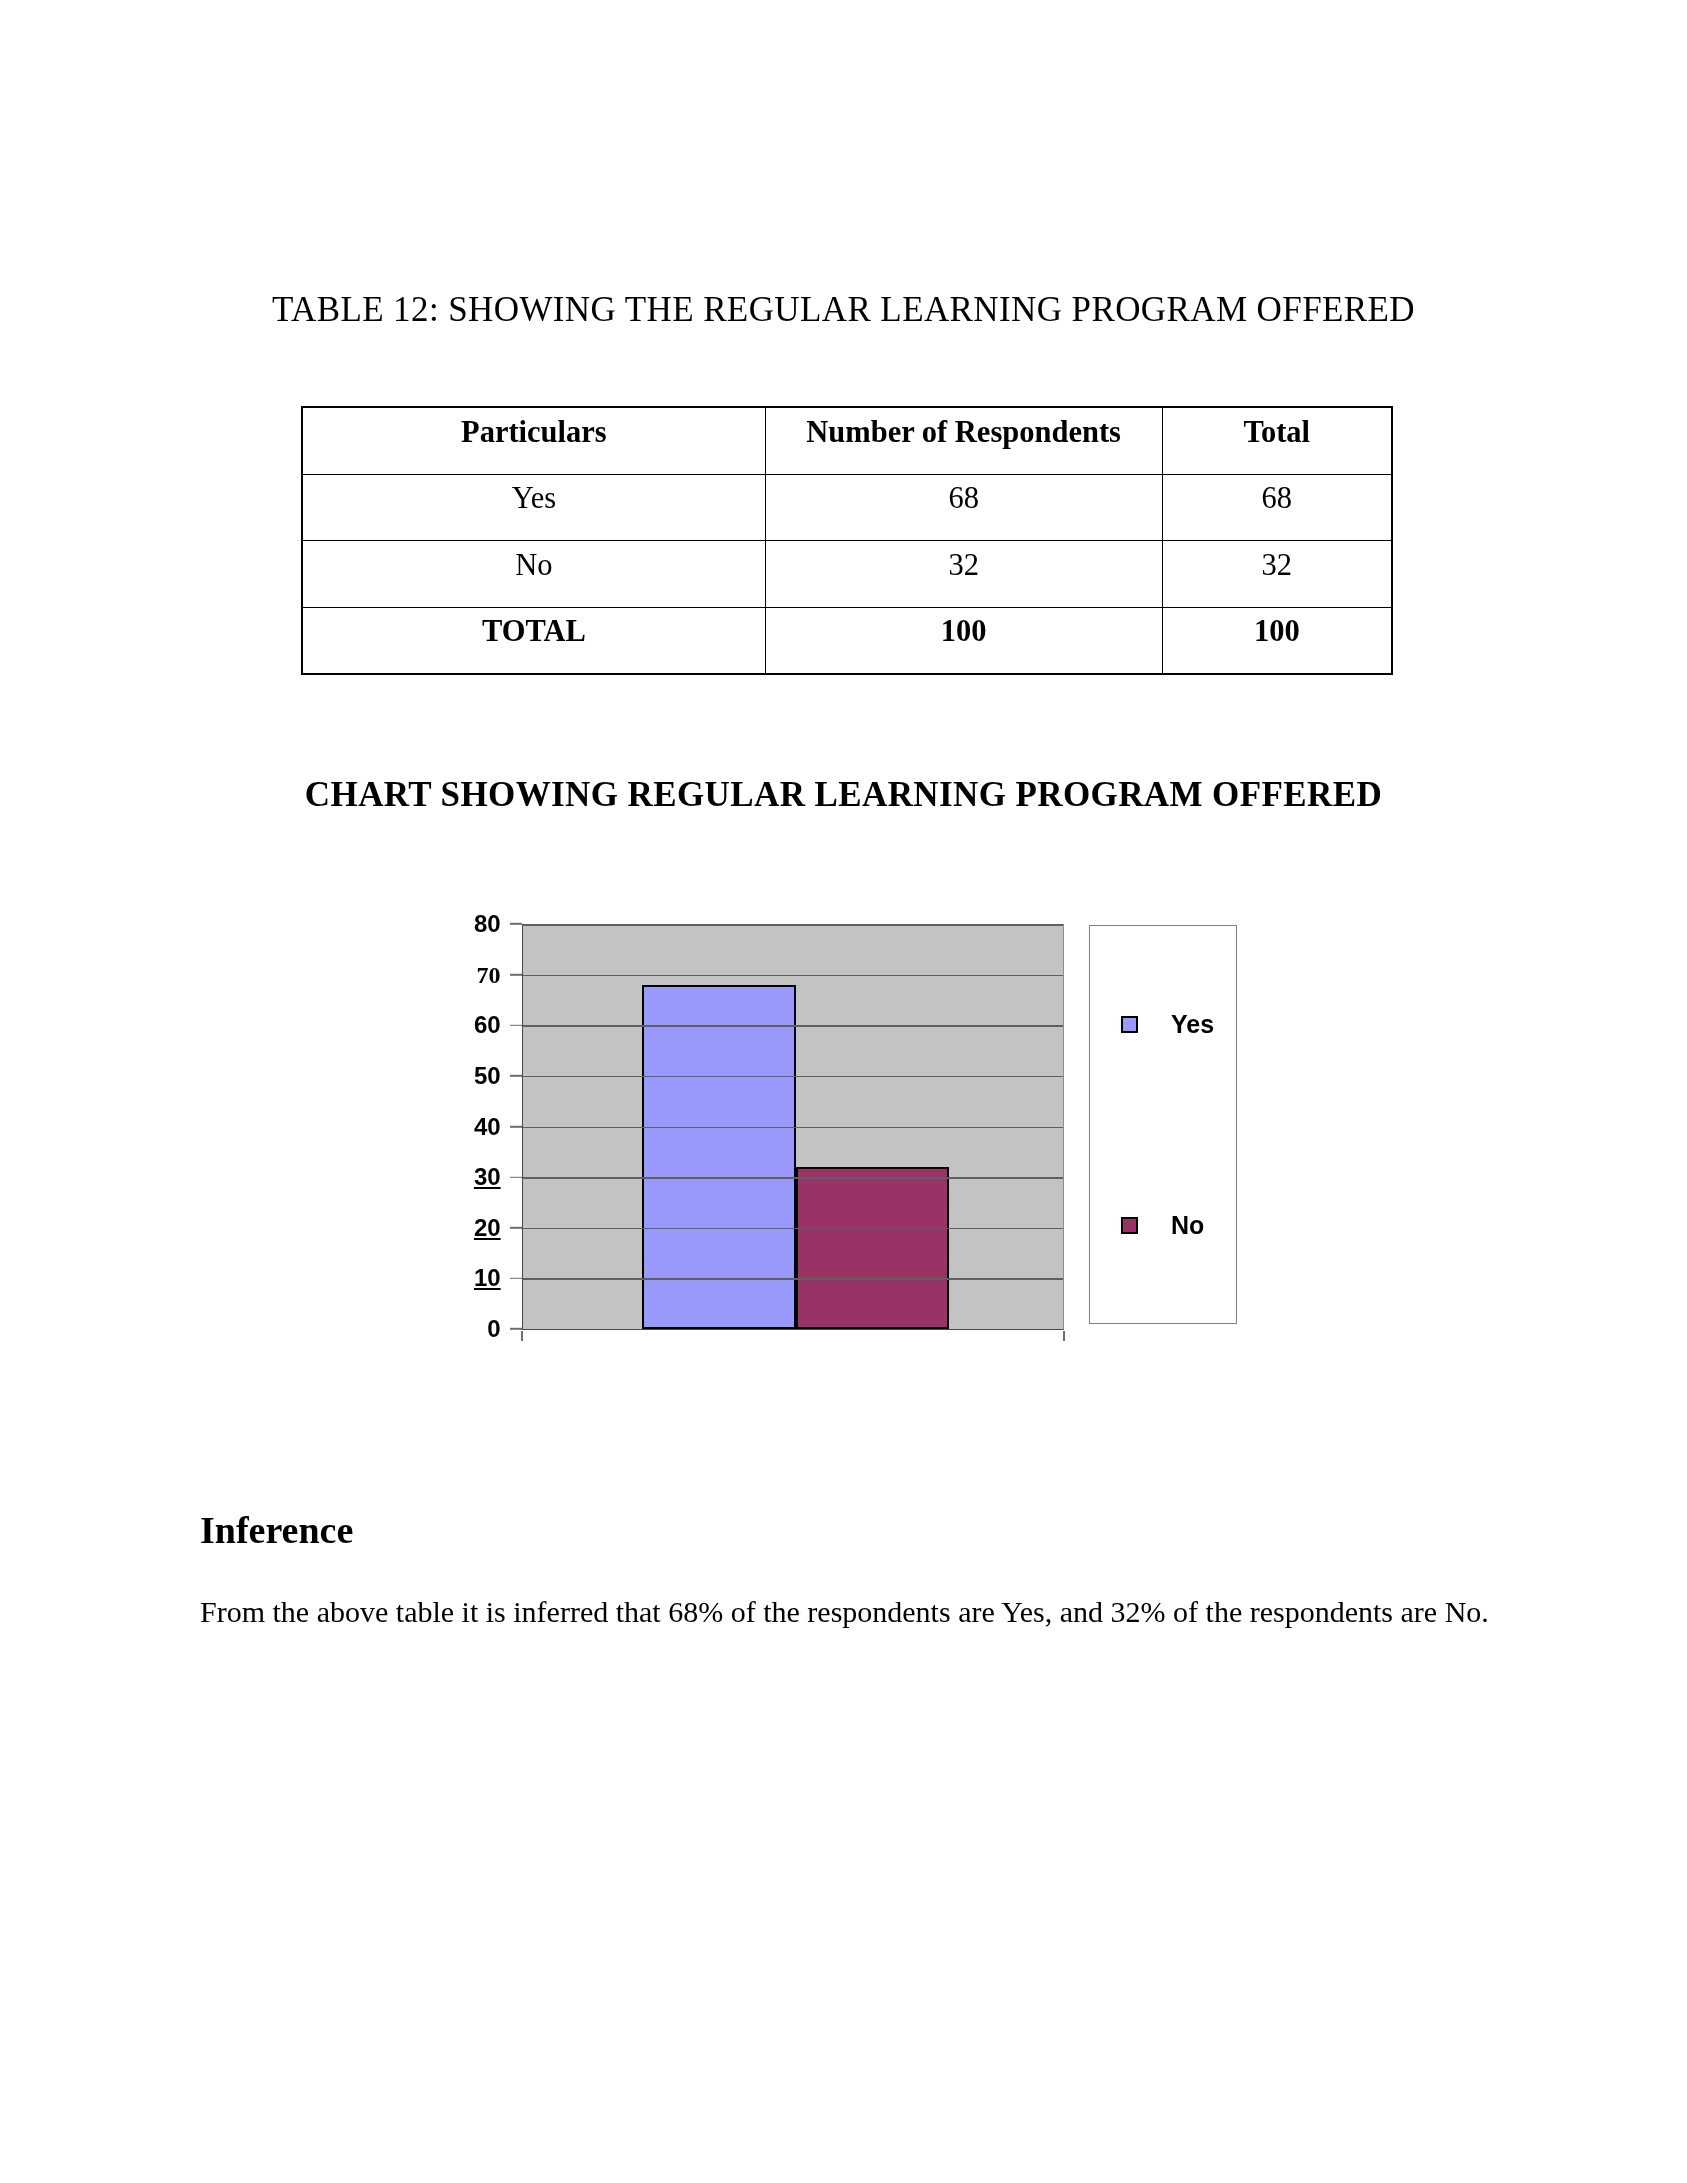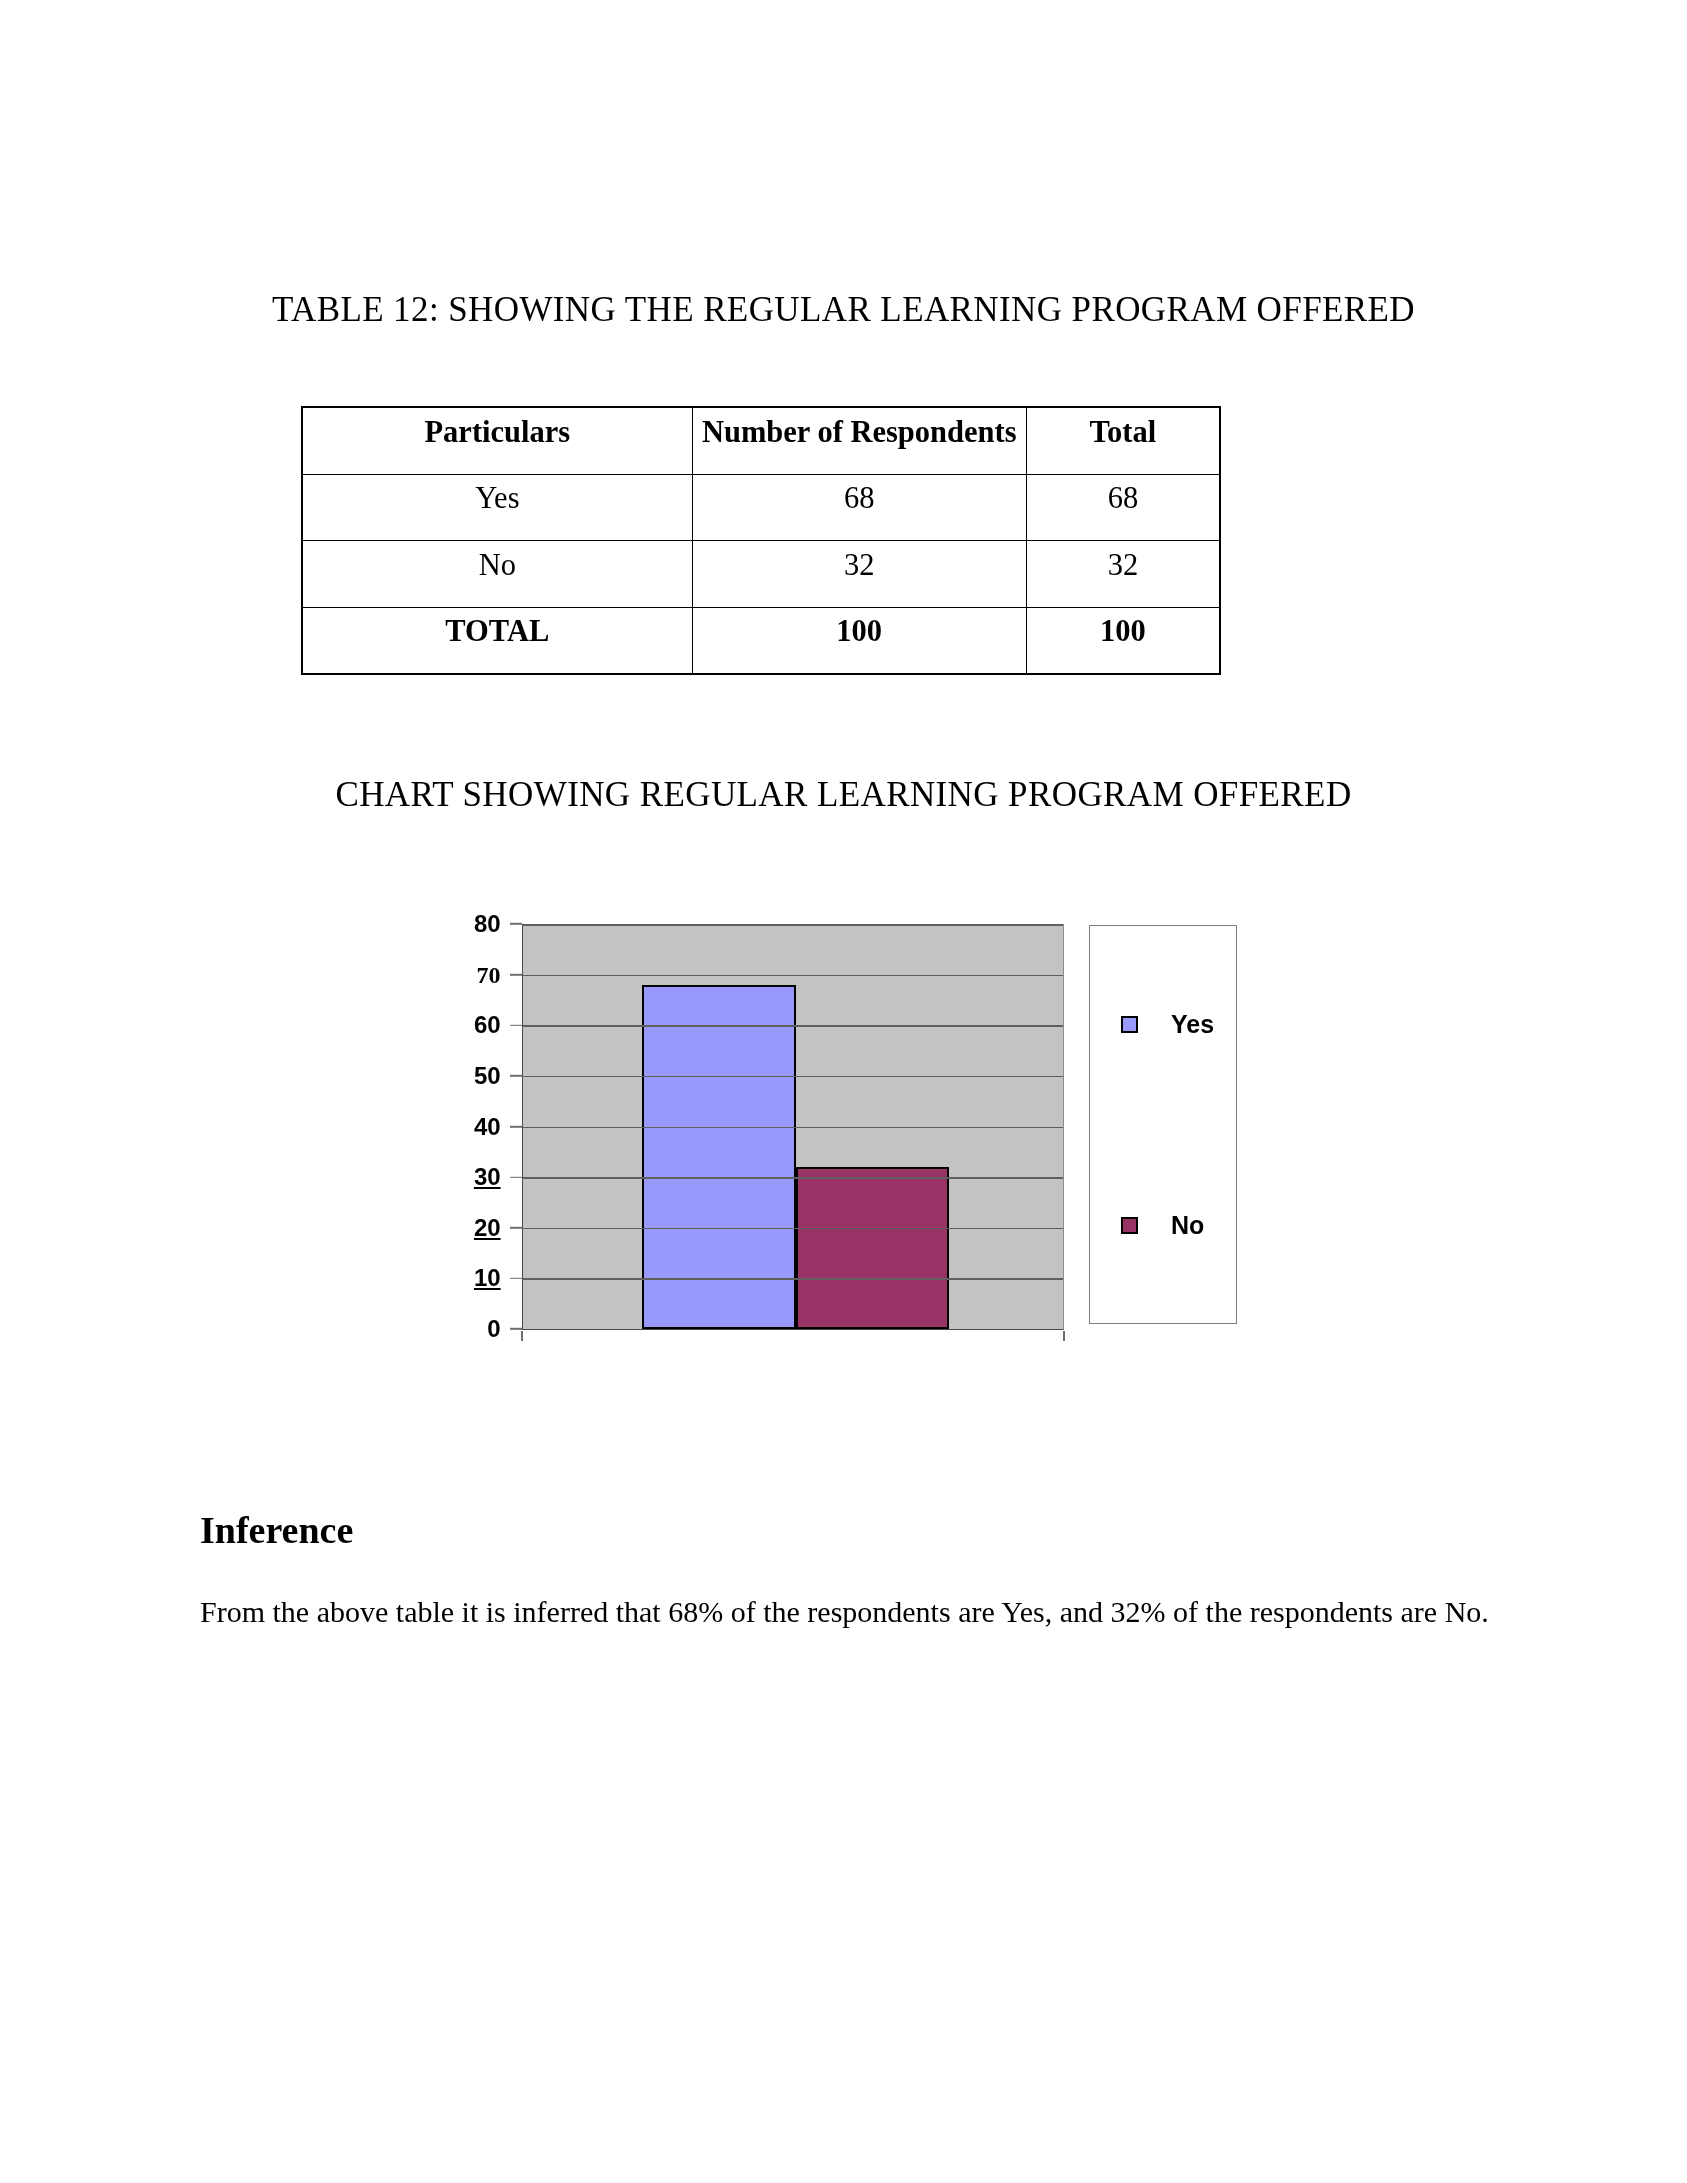--- a/index.html
+++ b/index.html
@@ -10,26 +10,26 @@
   }
   .page{position:absolute;inset:0;}
 
   
   .doc-title{
     position:absolute;top:290px;left:0;width:1687px;text-align:center;
     font-weight:normal;font-size:35px;letter-spacing:0.4px;
   }
   .chart-title{
     position:absolute;top:775px;left:0;width:1687px;text-align:center;
-    font-weight:normal;font-size:35px;letter-spacing:0.4px;
+    font-weight:bold;font-size:35px;letter-spacing:0.4px;
   }
 
   
   table.data{
-    position:absolute;left:301px;top:406px;width:920px;
+    position:absolute;left:301px;top:406px;width:1092px;
     border-collapse:collapse;table-layout:fixed;
     border:2.5px solid #000;
   }
   table.data col.c1{width:42.5%;}
   table.data col.c2{width:36.4%;}
   table.data col.c3{width:21.1%;}
   table.data th, table.data td{
     border:1.6px solid #000;height:58px;vertical-align:top;
     text-align:center;font-size:30.5px;padding-top:6.6px;
   }

